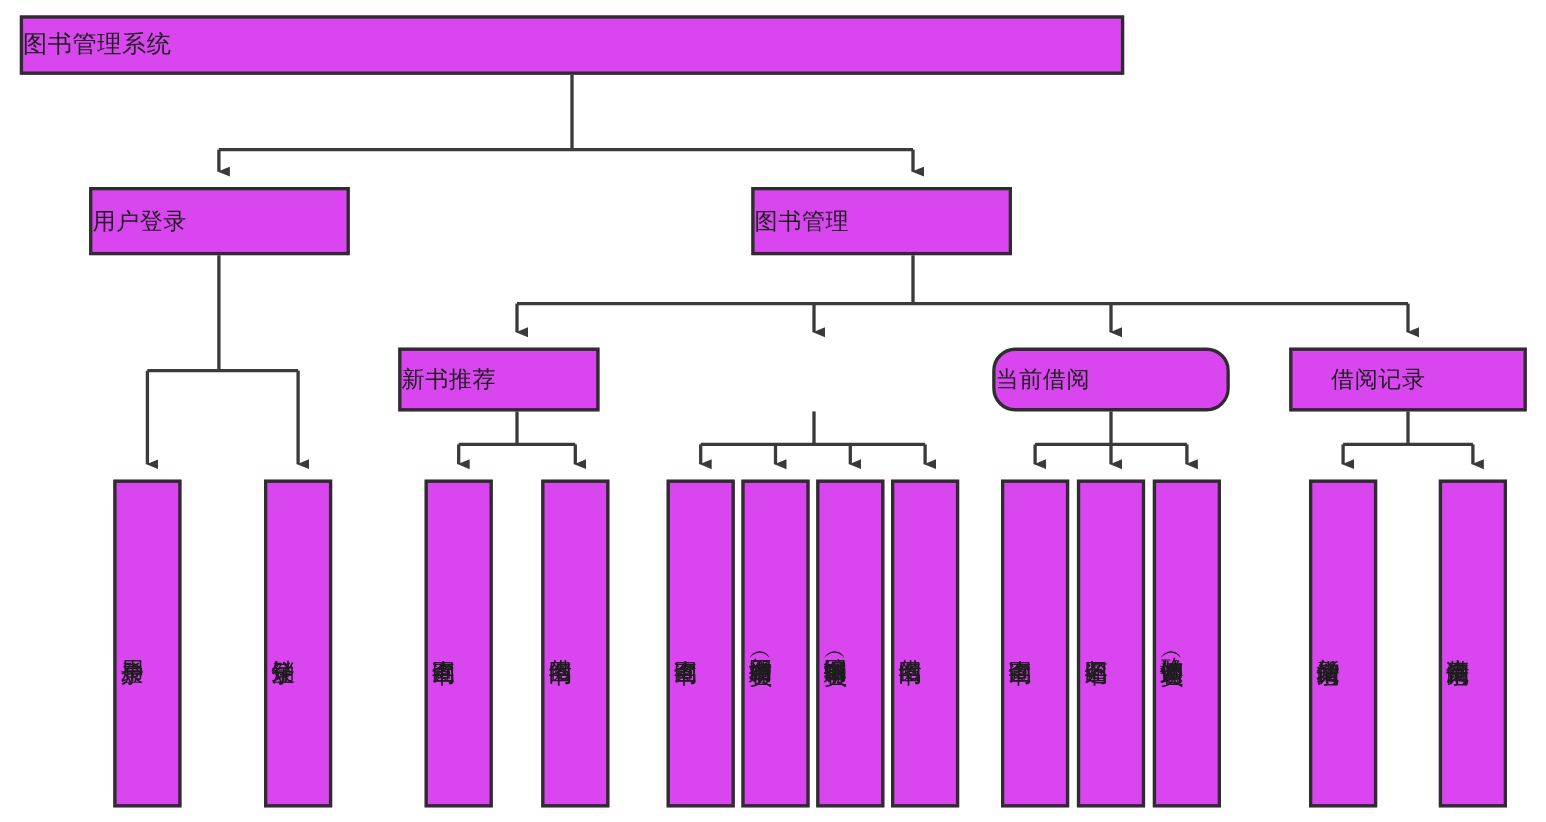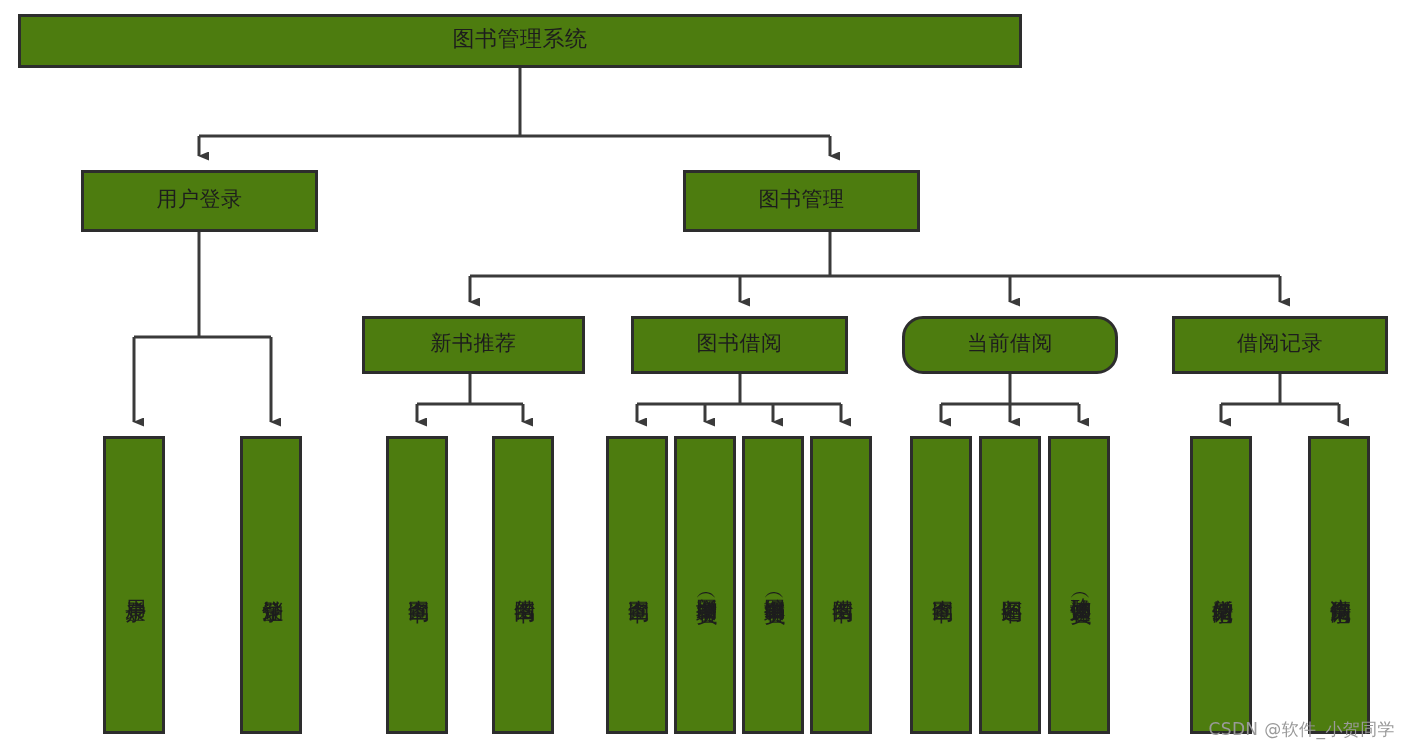--- a/index.html
+++ b/index.html
@@ -22,27 +22,25 @@
     position: absolute;
     left: 0;
     top: 0;
     width: 1405px;
     height: 747px;
     pointer-events: none;
   }
   .node {
     position: absolute;
     box-sizing: border-box;
-    background: #4d7c0f;
+    background: #d946ef;
     border: 3px solid #2d2d2d;
     display: flex;
     align-items: center;
-    justify-content: center;
     z-index: 2;
-    font-family: Liberation Mono, monospace;
   }
   .node-label {
     color: #1d1d1d;
     font-size: 21px;
     line-height: 1.28;
     letter-spacing: 0.5px;
     text-align: center;
     white-space: nowrap;
   }
   .node.root .node-label { font-size: 22px; }
@@ -130,30 +128,27 @@
     <span class="node-label">图书管理系统</span>
   </div>
 
   <div class="node branch" style="left:81px; top:170px; width:237px; height:62px;">
     <span class="node-label">用户登录</span>
   </div>
   <div class="node branch" style="left:683px; top:170px; width:237px; height:62px;">
     <span class="node-label">图书管理</span>
   </div>
 
-  <div class="node branch" style="left:362px; top:316px; width:223px; height:58px;">
+  <div class="node branch" style="left:362px; top:316px; width:183px; height:58px;">
     <span class="node-label">新书推荐</span>
-  </div>
-  <div class="node branch" style="left:631px; top:316px; width:217px; height:58px;">
-    <span class="node-label">图书借阅</span>
   </div>
   <div class="node branch" style="left:902px; top:316px; width:216px; height:58px;border-radius:21px;">
     <span class="node-label">当前借阅</span>
   </div>
-  <div class="node branch" style="left:1172px; top:316px; width:216px; height:58px;">
+  <div class="node branch" style="left:1172px; top:316px; width:216px; height:58px;padding-left:35px;">
     <span class="node-label">借阅记录</span>
   </div>
 
   <div class="node leaf" style="left:103px; top:436px; width:62px; height:298px;">
     <span class="node-label">用户登录</span>
   </div>
   <div class="node leaf" style="left:240px; top:436px; width:62px; height:298px;">
     <span class="node-label">注销登录</span>
   </div>
 
@@ -187,15 +182,14 @@
     <span class="node-label">确认归还（管理员）</span>
   </div>
 
   <div class="node leaf" style="left:1190px; top:436px; width:62px; height:298px;">
     <span class="node-label">新增借阅记录</span>
   </div>
   <div class="node leaf" style="left:1308px; top:436px; width:62px; height:298px;">
     <span class="node-label">查询借阅记录</span>
   </div>
 
-  <div id="watermark">CSDN @软件_小贺同学</div>
 
 </div>
 
 </body></html>

